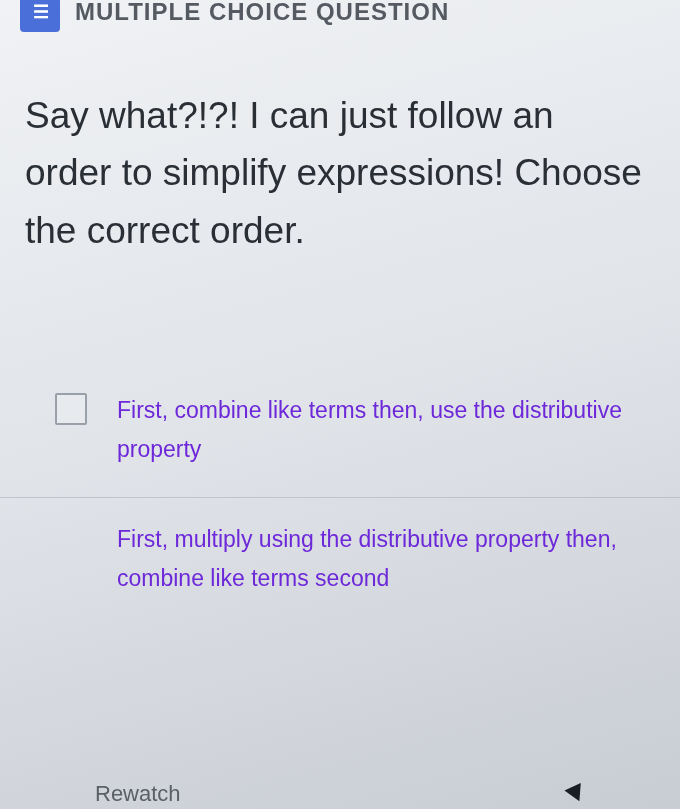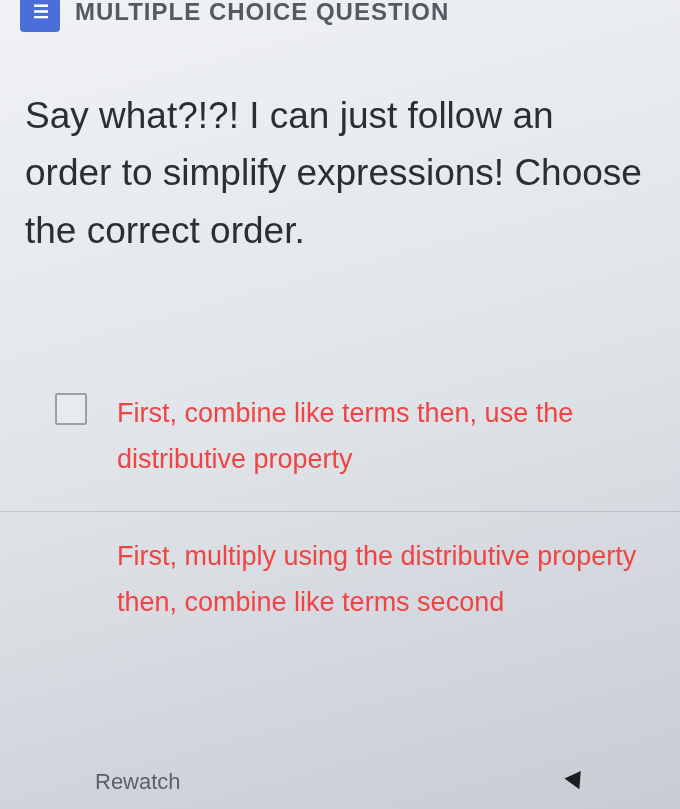--- a/index.html
+++ b/index.html
@@ -70,27 +70,27 @@
       border: 2px solid #9aa0aa;
       background: rgba(255,255,255,0.2);
       flex-shrink: 0;
       margin-top: 2px;
       border-radius: 2px;
     }
     .checkbox.hidden {
       visibility: hidden;
     }
     .option-text {
-      font-size: 27px;
-      color: #ef4444;
+      font-size: 23px;
+      color: #6d28d9;
       line-height: 1.7;
     }
     .footer {
       position: absolute;
-      bottom: 14px;
+      bottom: 2px;
       left: 0;
       right: 0;
       padding: 0 35px 0 95px;
       display: flex;
       align-items: center;
       justify-content: space-between;
     }
     .rewatch {
       font-size: 22px;
       color: #5a6068;

